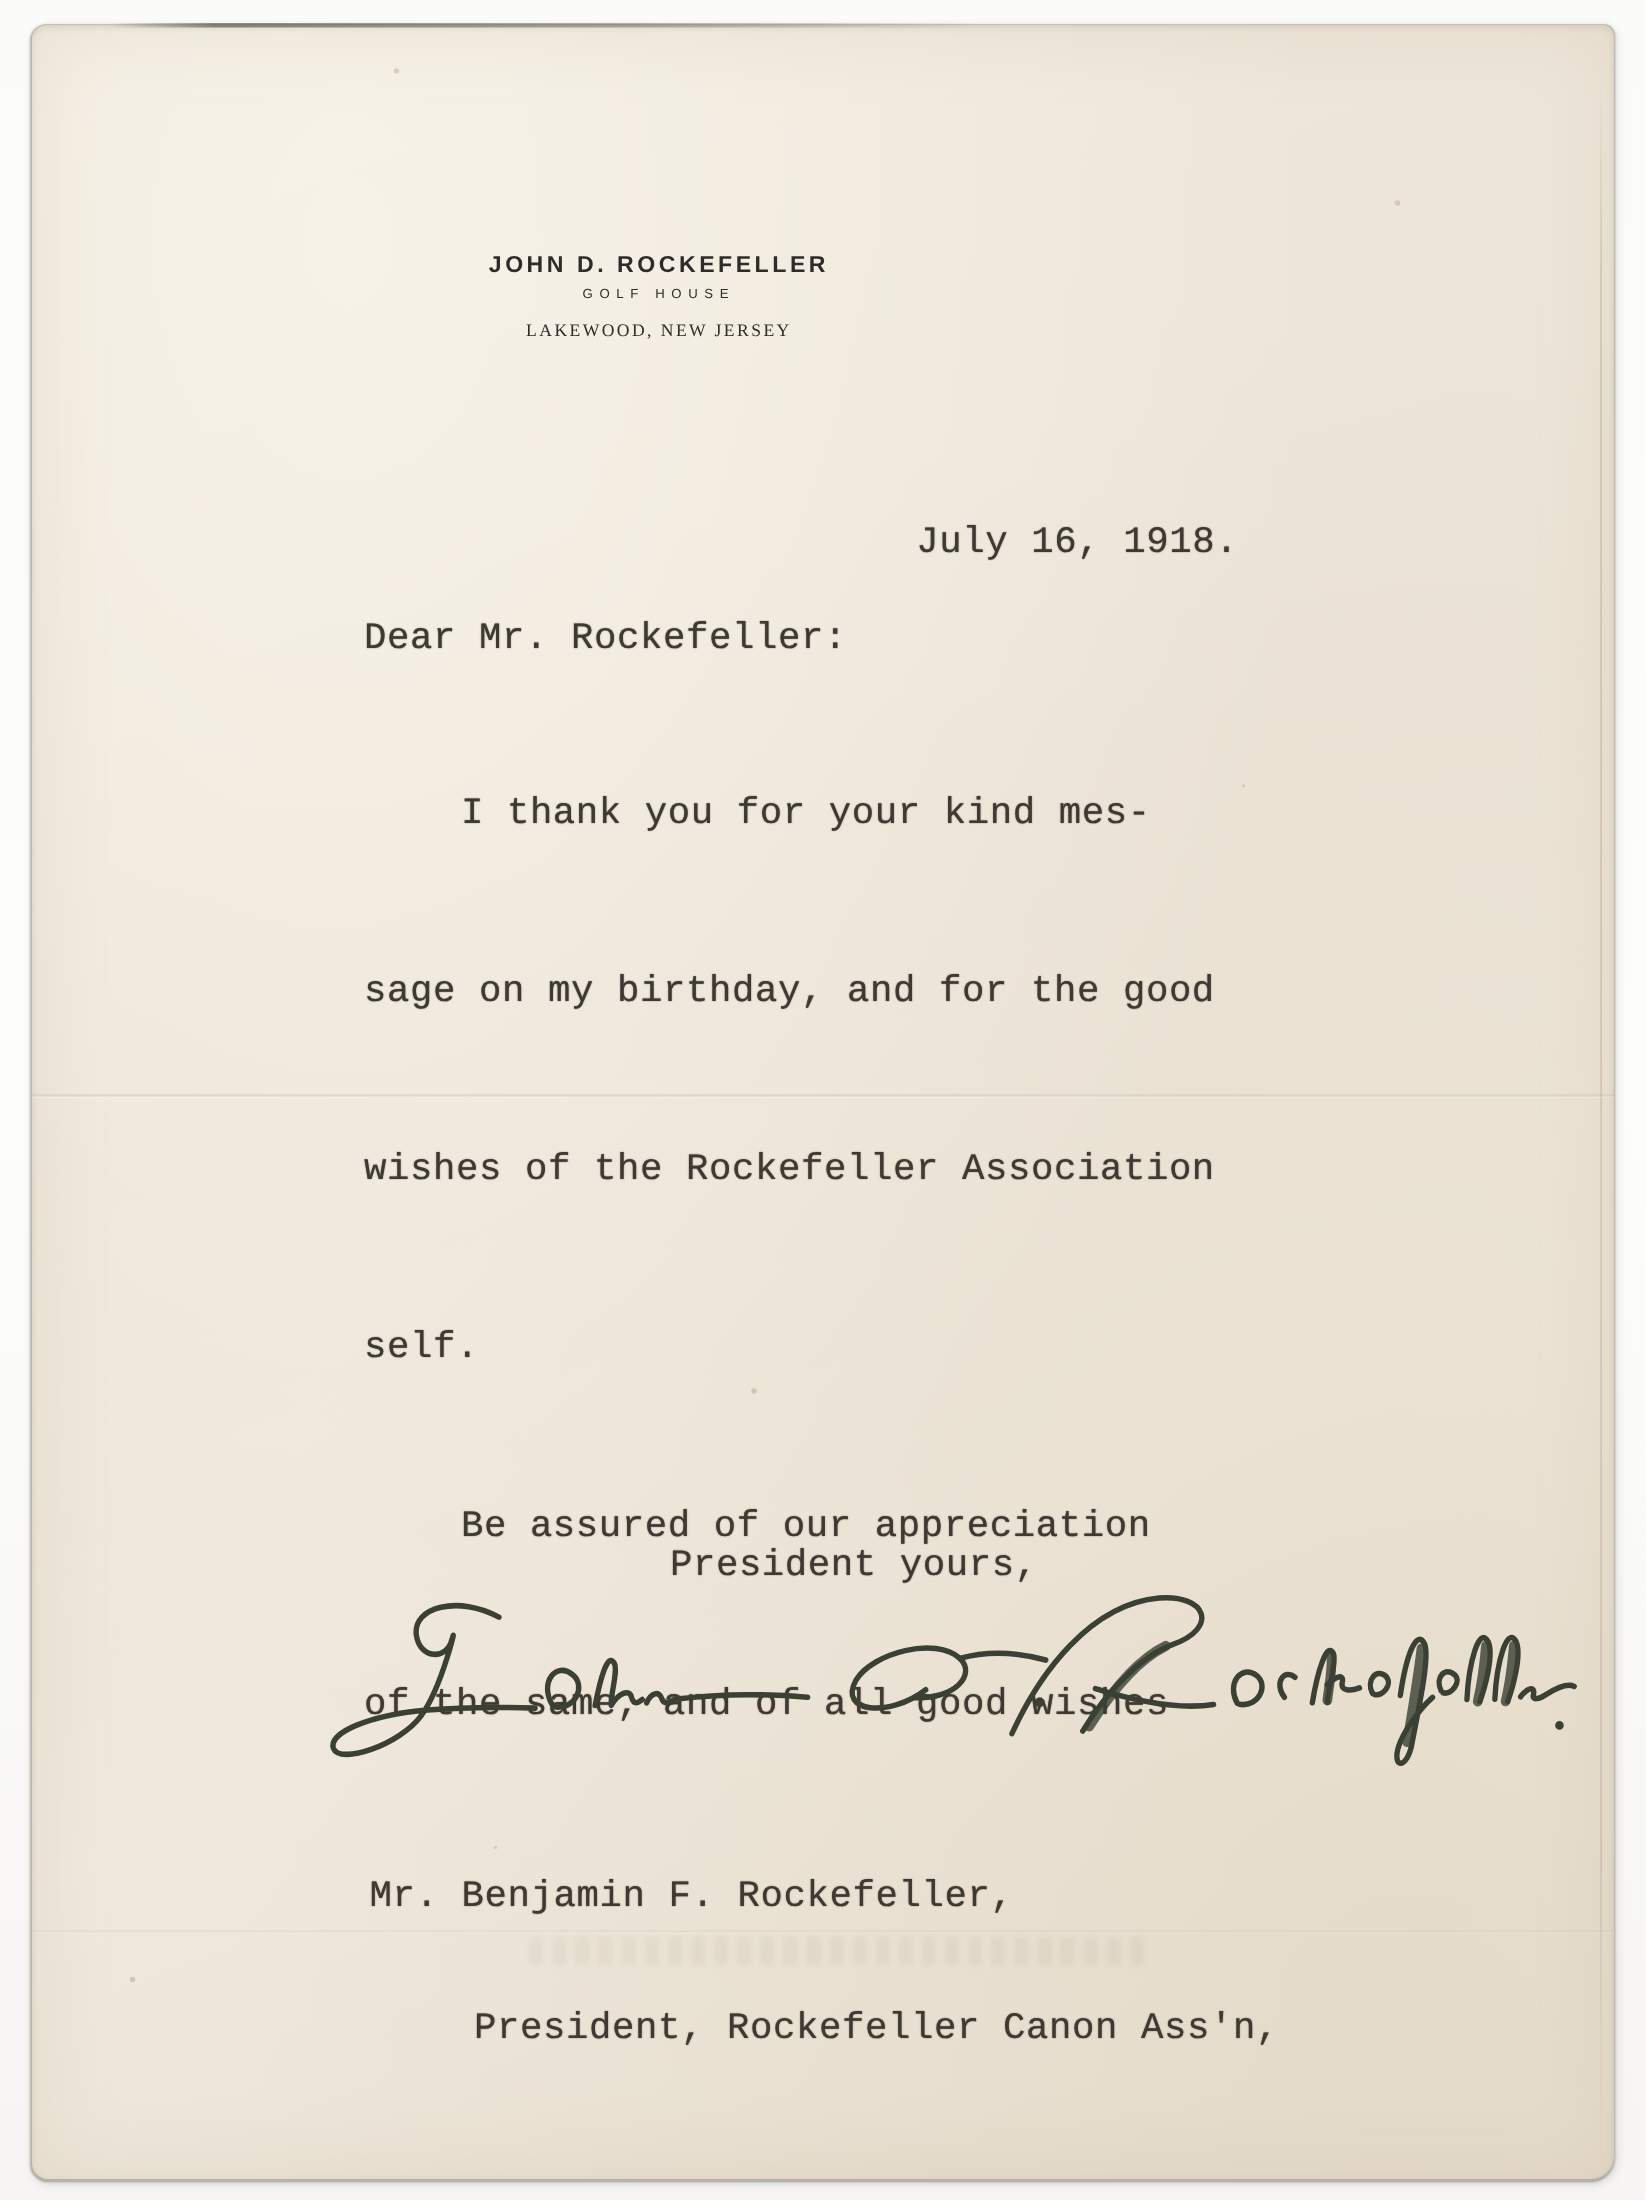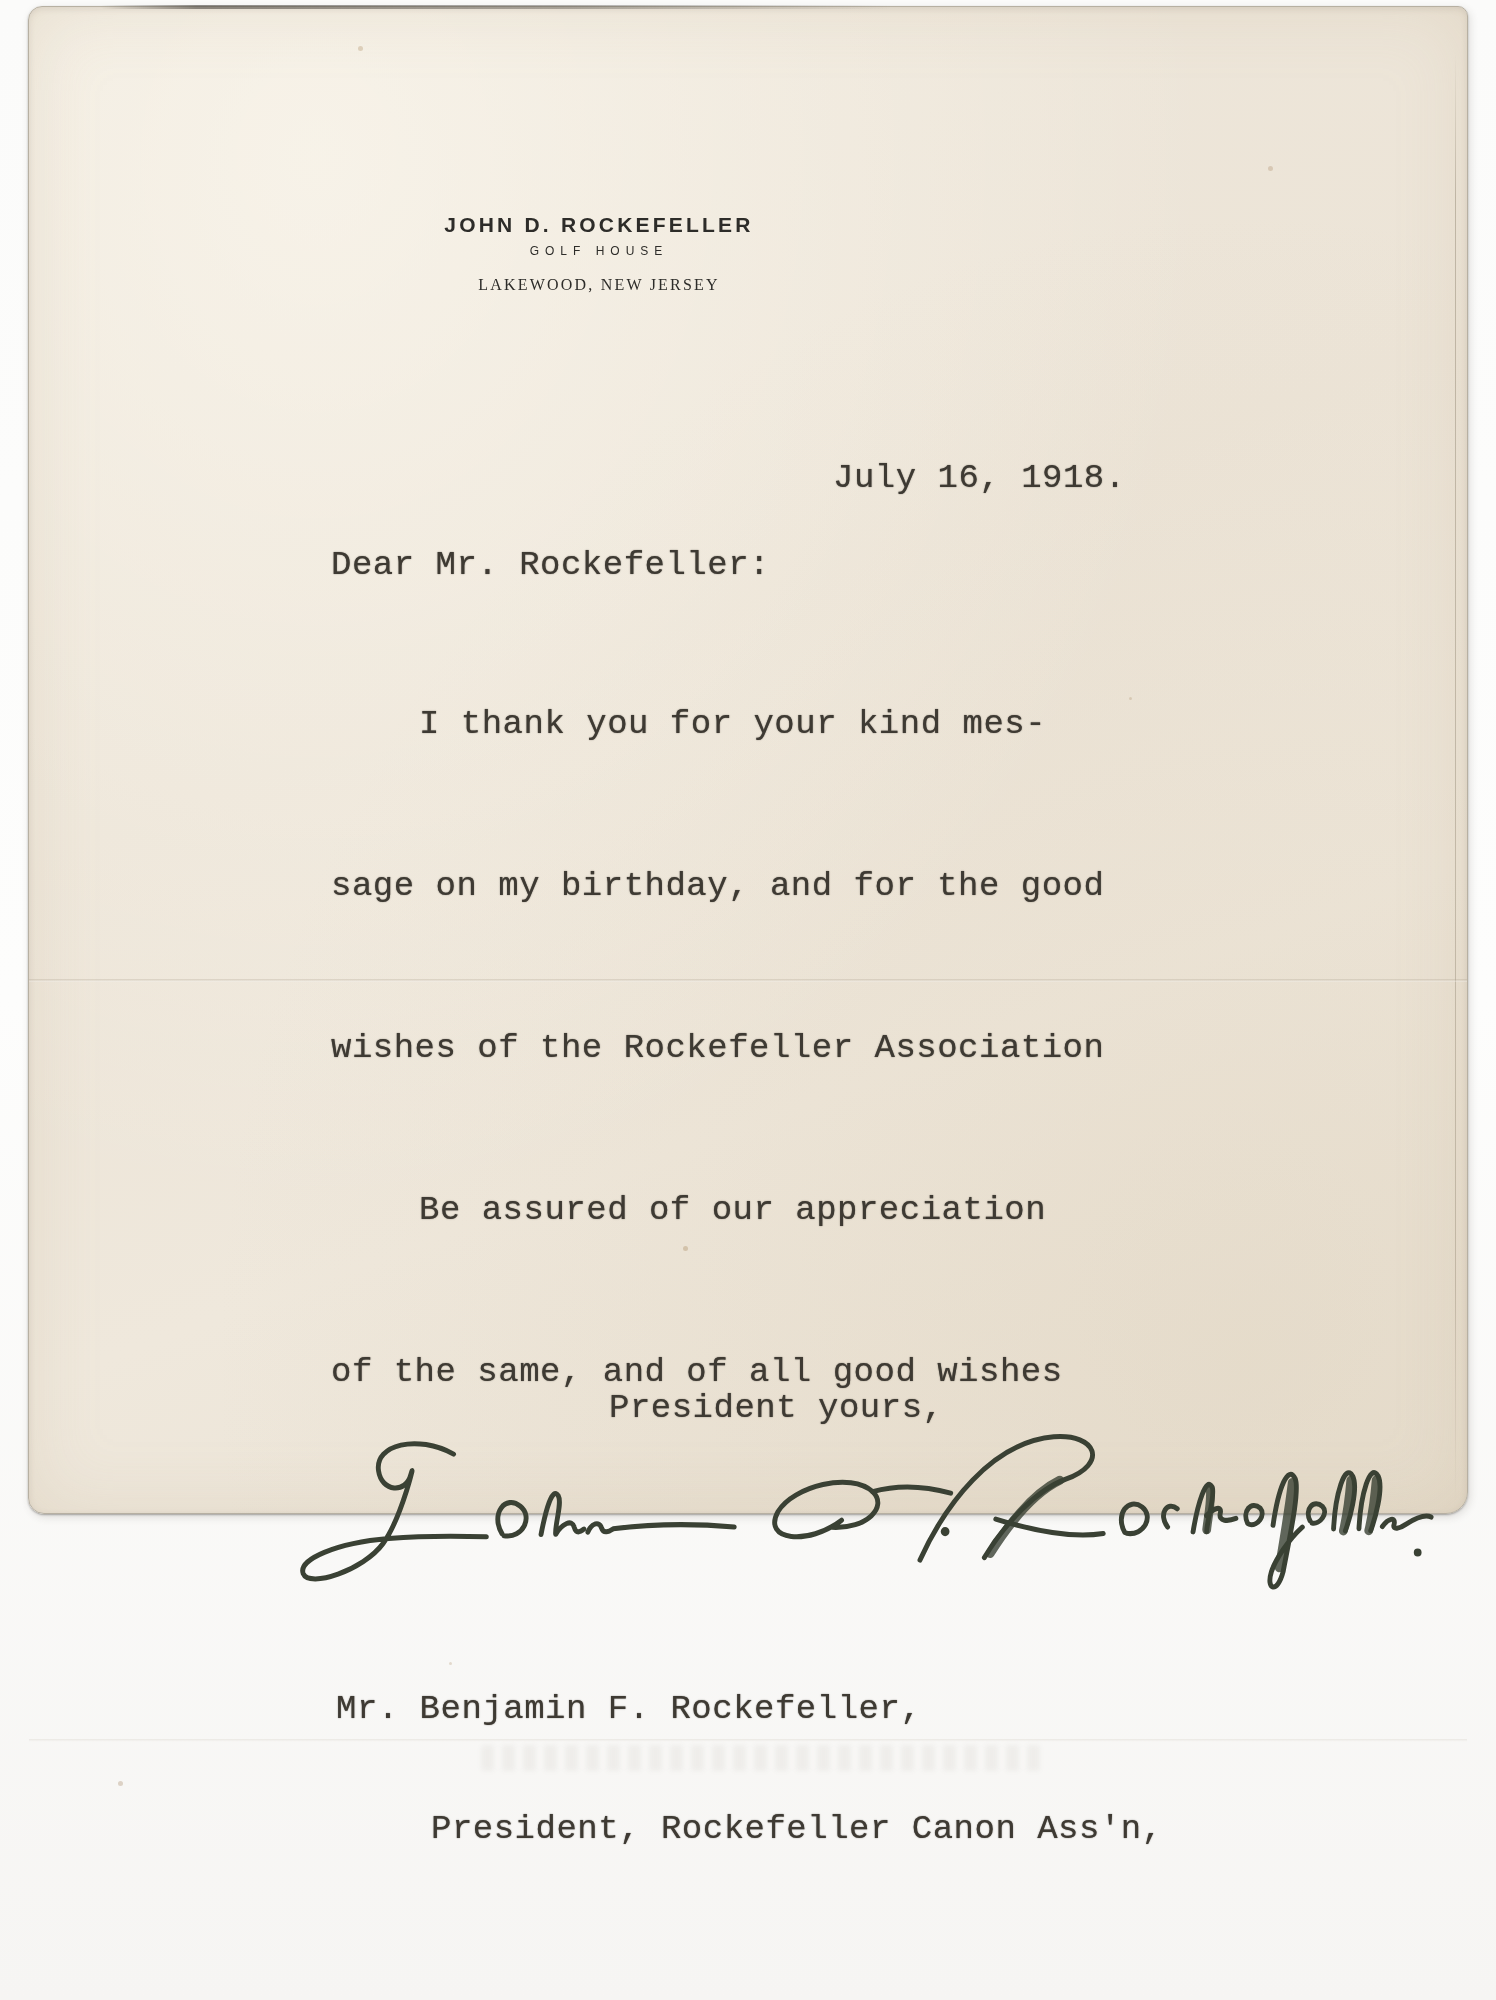--- a/index.html
+++ b/index.html
@@ -16,21 +16,21 @@
     font-family:"Liberation Mono","DejaVu Sans Mono",monospace;
     position:relative;
     overflow:hidden;
   }
   .scan-bg{
     position:absolute;inset:0;
     background:linear-gradient(180deg,#fbfbfa 0%,#fdfdfc 50%,#f6f5f3 100%);
   }
   .paper{
     position:absolute;
-    left:28px;top:6px;width:1440px;height:1508px;
+    left:28px;top:22px;width:1440px;height:1960px;
     background:
       radial-gradient(ellipse at 20% 10%, rgba(255,252,244,.55), transparent 55%),
       radial-gradient(ellipse at 85% 90%, rgba(215,200,175,.30), transparent 60%),
       linear-gradient(160deg,#eee7db 0%,#ece4d7 42%,#efe8dc 68%,#e9e1d3 100%);
     border:1px solid #b7b0a2;
     border-radius:14px 10px 22px 16px;
     box-shadow:
       inset 0 0 70px rgba(190,172,142,.22),
       inset 0 2px 6px rgba(120,112,98,.18),
       0 1px 2px rgba(40,38,34,.35),
@@ -130,20 +130,21 @@
   </div>
 
   <div class="typed date-line">July 16, 1918.</div>
 
   <div class="typed salutation">Dear Mr. Rockefeller:</div>
 
   <div class="typed body-block">
     <div class="line indent">I thank you for your kind mes-</div>
     <div class="line">sage on my birthday, and for the good</div>
     <div class="line">wishes of the Rockefeller Association</div>
+    <div class="line">self.</div>
     <div class="line indent">Be assured of our appreciation</div>
     <div class="line">of the same, and of all good wishes</div>
     
   </div>
 
   <div class="typed closing">President yours,</div>
 
   <div class="signature">
     <span class="sr-only">John D. Rockefeller.</span>
     <svg viewBox="0 0 1170 180" preserveAspectRatio="none" aria-hidden="true">

